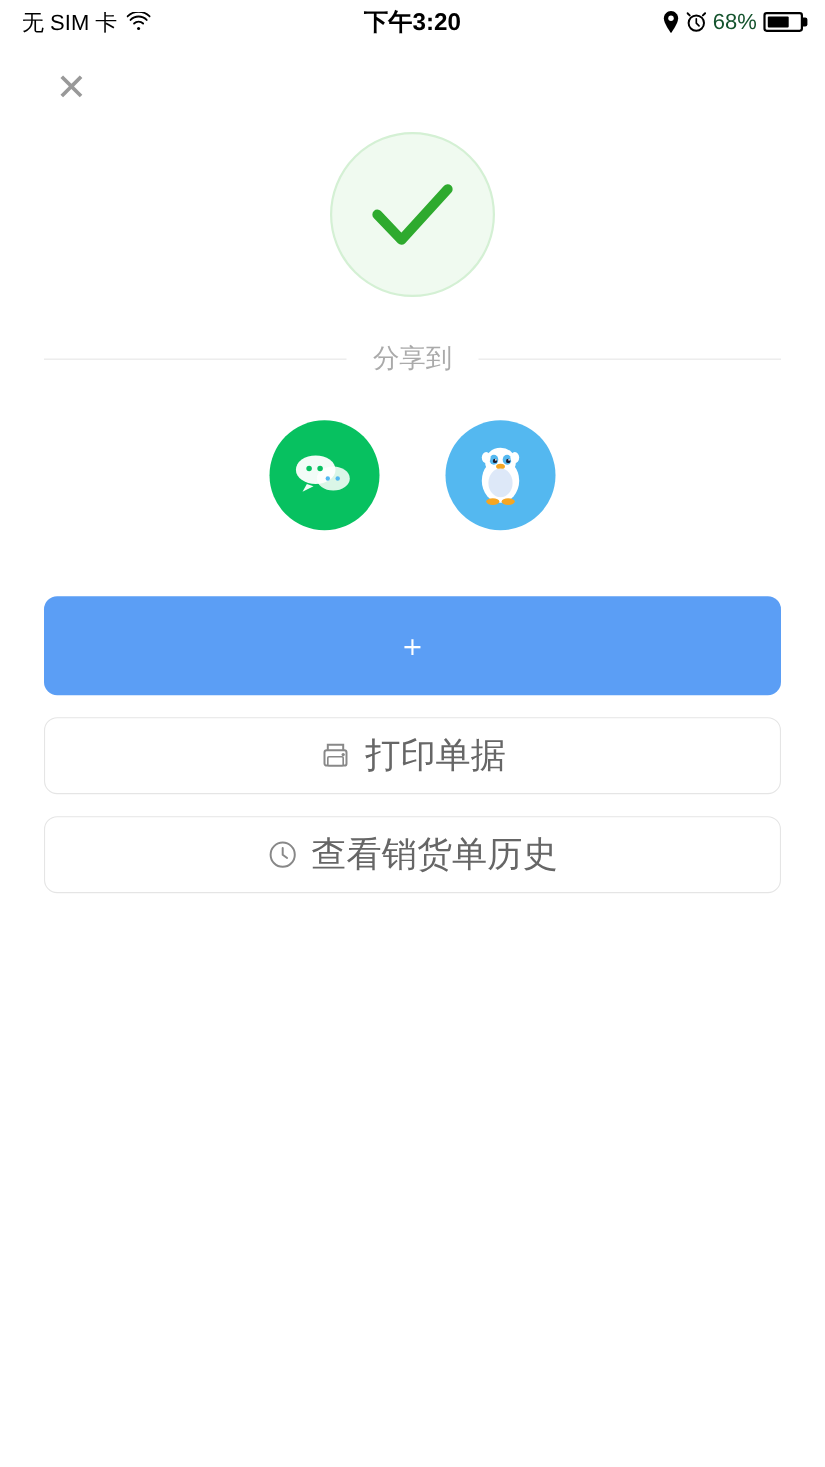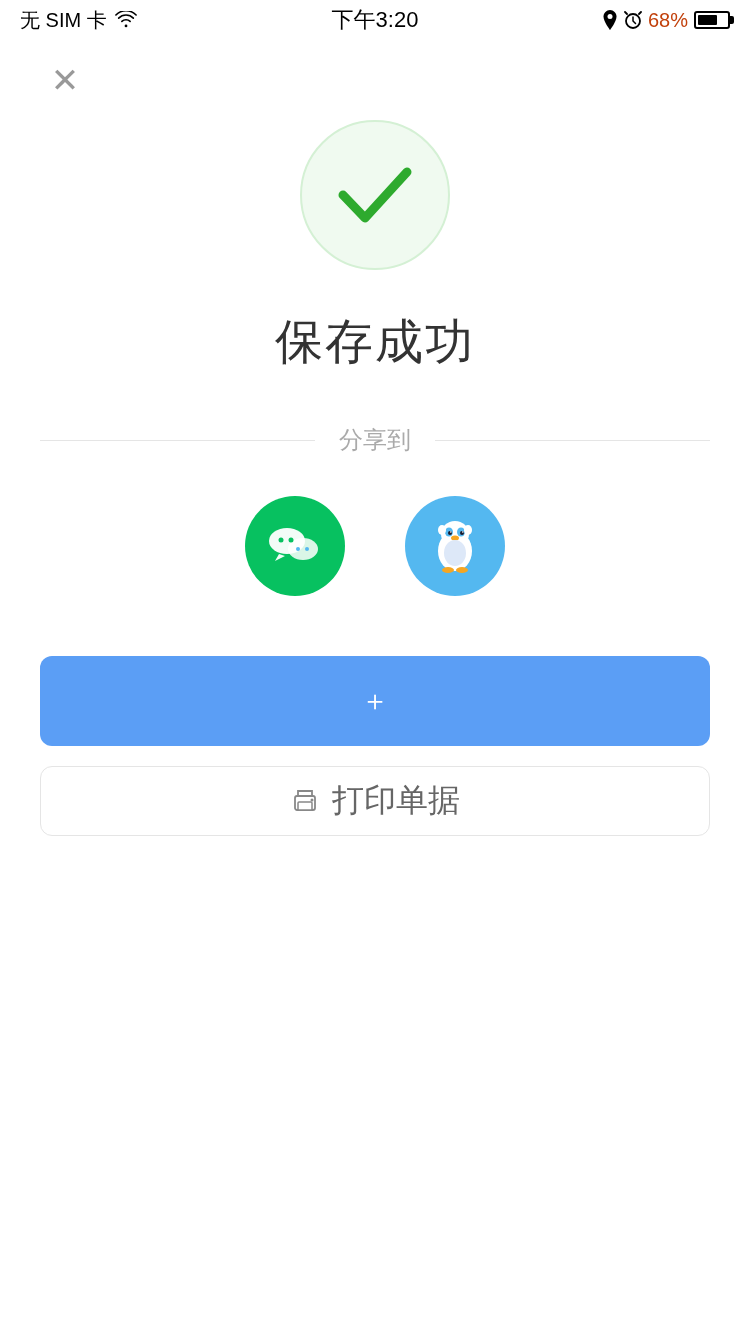--- a/index.html
+++ b/index.html
@@ -30,33 +30,33 @@
       display: flex;
       align-items: center;
       gap: 8px;
       font-size: 22px;
       color: #000;
       font-weight: 500;
     }
 
     .status-center {
       font-size: 22px;
-      font-weight: 400;
+      font-weight: 700;
       color: #000;
       position: absolute;
       left: 50%;
       transform: translateX(-50%);
     }
 
     .status-right {
       display: flex;
       align-items: center;
       gap: 6px;
       font-size: 20px;
-      color: #c2410c;
+      color: #14532d;
     }
 
     .wifi-icon {
       width: 22px;
       height: 18px;
     }
 
     .battery-icon {
       width: 36px;
       height: 18px;
@@ -275,21 +275,20 @@
 </div>
 
 <div class="main-content">
 
   <div class="success-circle">
     <svg width="80" height="70" viewBox="0 0 80 70" fill="none">
       <path d="M8 35L30 58L72 12" stroke="#2eaa2e" stroke-width="9" stroke-linecap="round" stroke-linejoin="round"></path>
     </svg>
   </div>
 
-  <div class="success-title">保存成功</div>
 
   <div class="share-section">
     <div class="share-divider">
       <div class="divider-line"></div>
       <span class="share-label">分享到</span>
       <div class="divider-line"></div>
     </div>
 
     <div class="share-icons">
 
@@ -346,15 +345,22 @@
     <button class="btn-secondary">
       <svg width="30" height="28" viewBox="0 0 30 28" fill="none">
         <rect x="5" y="9" width="20" height="14" rx="2" stroke="#888" stroke-width="1.8" fill="none"></rect>
         <rect x="8" y="15" width="14" height="8" rx="1" fill="white" stroke="#888" stroke-width="1.5"></rect>
         <path d="M8 9V4h14v5" stroke="#888" stroke-width="1.8"></path>
         <circle cx="22" cy="13" r="1.5" fill="#888"></circle>
       </svg>
       <span>打印单据</span>
     </button>
 
+    <button class="btn-secondary">
+      <svg width="28" height="28" viewBox="0 0 28 28" fill="none">
+        <circle cx="14" cy="14" r="11" stroke="#888" stroke-width="1.8" fill="none"></circle>
+        <path d="M14 8v6l4 3" stroke="#888" stroke-width="1.8" stroke-linecap="round"></path>
+      </svg>
+      <span>查看销货单历史</span>
+    </button>
 
   </div>
 </div>
 
 </body></html>

